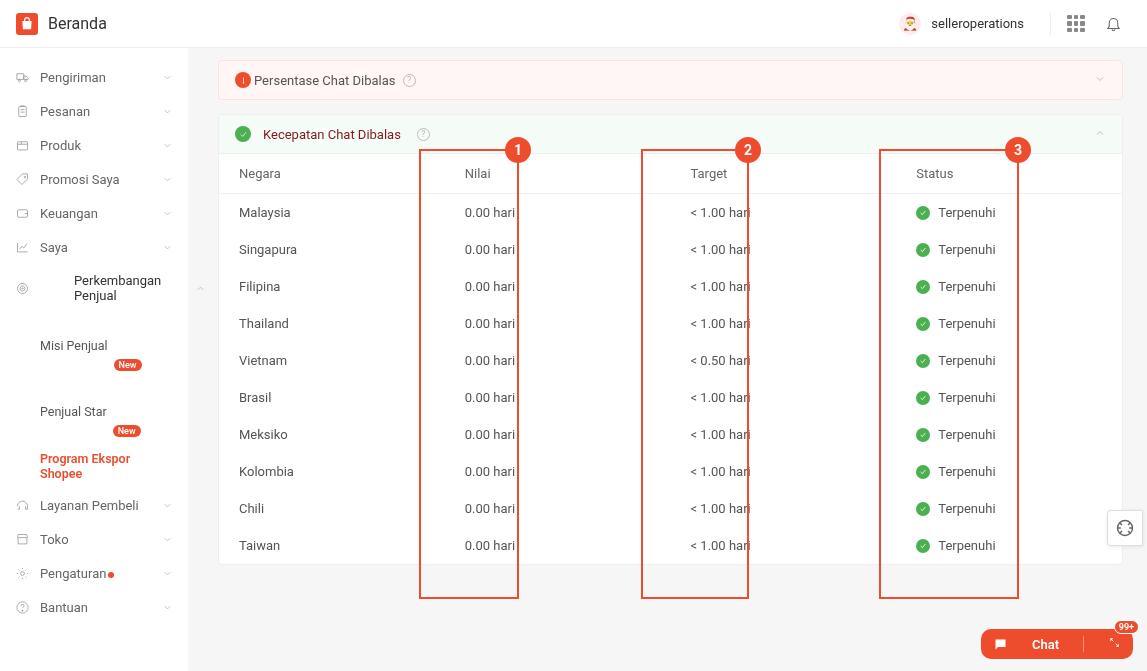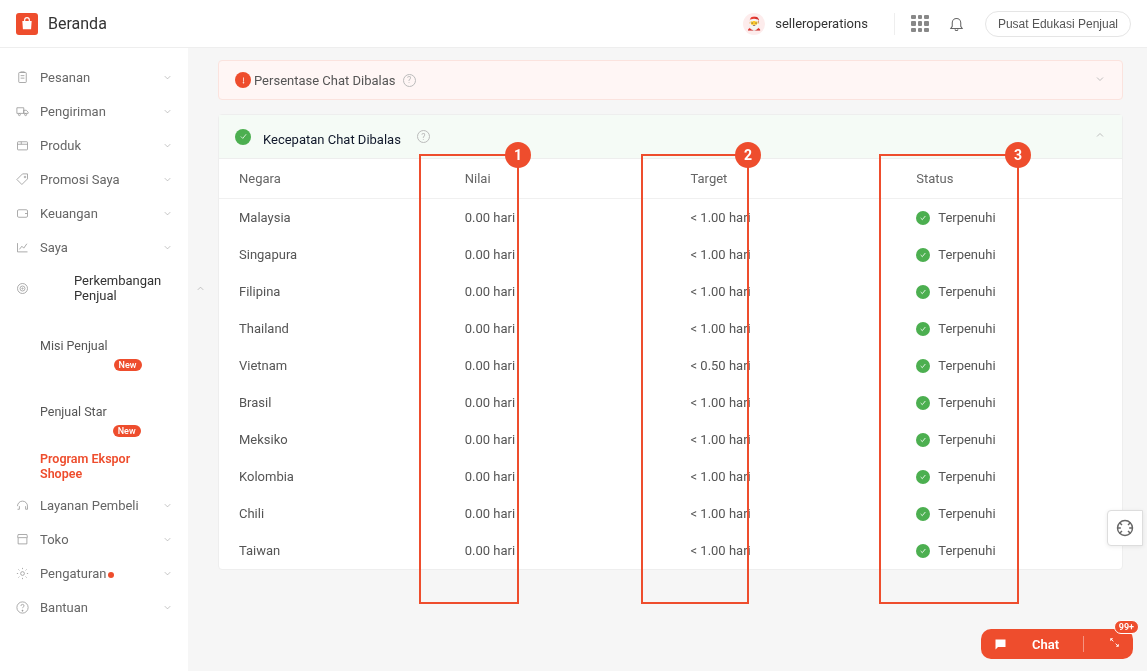--- a/index.html
+++ b/index.html
@@ -41,21 +41,21 @@
 .stat-ic { width: 16px; height: 16px; border-radius: 50%; display: flex; align-items: center; justify-content: center; flex-shrink: 0; }
 .stat-ic.err { background: #ee4d2d; }
 .stat-ic.ok { background: #4caf50; }
 .stat-ic svg { width: 9px; height: 9px; stroke: #fff; fill: #fff; stroke-width: 2; }
 .help-ic { width: 13px; height: 13px; border: 1px solid #bbb; border-radius: 50%; font-size: 9px; color: #bbb; display: flex; align-items: center; justify-content: center; margin-left: 4px; }
 .panel .chev { margin-left: auto; }
 .panel .chev svg { width: 12px; height: 12px; stroke: #aaa; fill: none; stroke-width: 1.5; }
 
 .card { background: #fff; border: 1px solid #eee; border-radius: 4px; }
 .card-hd { padding: 11px 16px; display: flex; align-items: center; gap: 12px; background: #f5fbf6; border-bottom: 1px solid #eee; }
-.card-hd .title { color: #0f172a; margin-top: 6px; }
+.card-hd .title { color: #7f1d1d; }
 .card-hd .chev { margin-left: auto; }
 .card-hd .chev svg { width: 12px; height: 12px; stroke: #aaa; fill: none; stroke-width: 1.5; }
 
 .tbl { width: 100%; border-collapse: collapse; position: relative; }
 .tbl th { text-align: left; font-weight: 400; color: #666; font-size: 13px; padding: 12px 20px; border-bottom: 1px solid #f0f0f0; }
 .tbl td { padding: 11px 20px; font-size: 13px; color: #555; }
 .status-cell { display: flex; align-items: center; gap: 8px; }
 .ok-sm { width: 14px; height: 14px; background: #4caf50; border-radius: 50%; display: flex; align-items: center; justify-content: center; }
 .ok-sm svg { width: 8px; height: 8px; stroke: #fff; fill: none; stroke-width: 2.5; }
 
@@ -99,45 +99,44 @@
       <span></span>
       <span></span>
       <span></span>
       <span></span>
     </div>
   <div class="bell">
     <svg viewBox="0 0 24 24">
         <path d="M18 16v-5a6 6 0 10-12 0v5l-2 3h16l-2-3zM10 20a2 2 0 004 0"></path>
       </svg>
   </div>
-  <button class="edu-btn">Pusat Edukasi Penjual</button>
 </div>
 
 <div class="sidebar" id="sidebar">
-    <div class="nav-row">
-      <span class="nav-icon">
-        <svg viewBox="0 0 24 24">
-          <rect x="6" y="4" width="12" height="16" rx="1"></rect>
-          <path d="M9 4V3h6v1M9 9h6M9 13h6"></path>
-        </svg>
-      </span>
-    <span class="nav-label">Pesanan</span>
-    <span class="nav-chev"><svg viewBox="0 0 24 24">
-          <path d="M6 9l6 6 6-6"></path>
-        </svg></span>
-    </div>
     <div class="nav-row">
       <span class="nav-icon">
         <svg viewBox="0 0 24 24">
           <path d="M3 6h11v9H3zM14 10h4l3 3v2h-7z"></path>
           <circle cx="7" cy="17" r="1.6"></circle>
           <circle cx="17" cy="17" r="1.6"></circle>
         </svg>
       </span>
     <span class="nav-label">Pengiriman</span>
+    <span class="nav-chev"><svg viewBox="0 0 24 24">
+          <path d="M6 9l6 6 6-6"></path>
+        </svg></span>
+    </div>
+    <div class="nav-row">
+      <span class="nav-icon">
+        <svg viewBox="0 0 24 24">
+          <rect x="6" y="4" width="12" height="16" rx="1"></rect>
+          <path d="M9 4V3h6v1M9 9h6M9 13h6"></path>
+        </svg>
+      </span>
+    <span class="nav-label">Pesanan</span>
     <span class="nav-chev"><svg viewBox="0 0 24 24">
           <path d="M6 9l6 6 6-6"></path>
         </svg></span>
     </div>
     <div class="nav-row">
       <span class="nav-icon">
         <svg viewBox="0 0 24 24">
           <rect x="4" y="6" width="16" height="13" rx="1"></rect>
           <path d="M4 10h16M10 6v4"></path>
         </svg>

